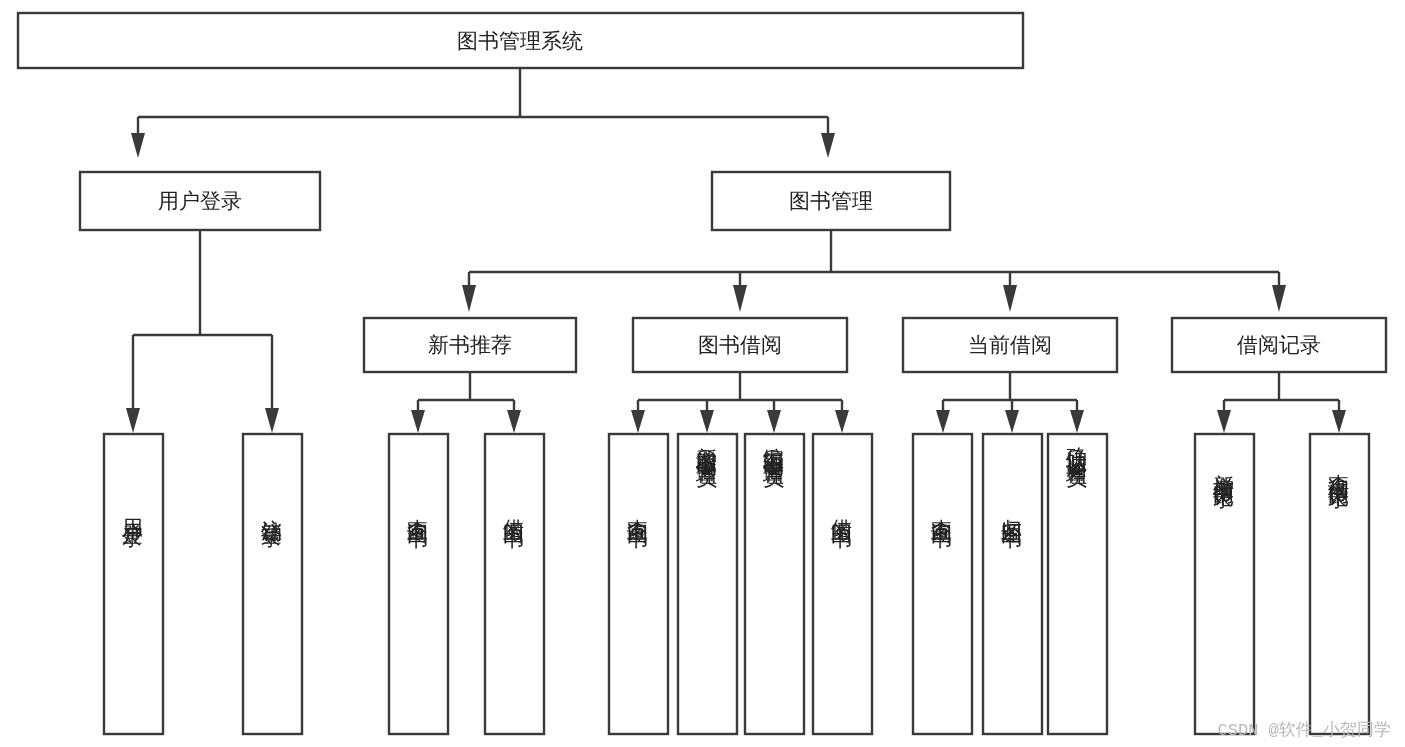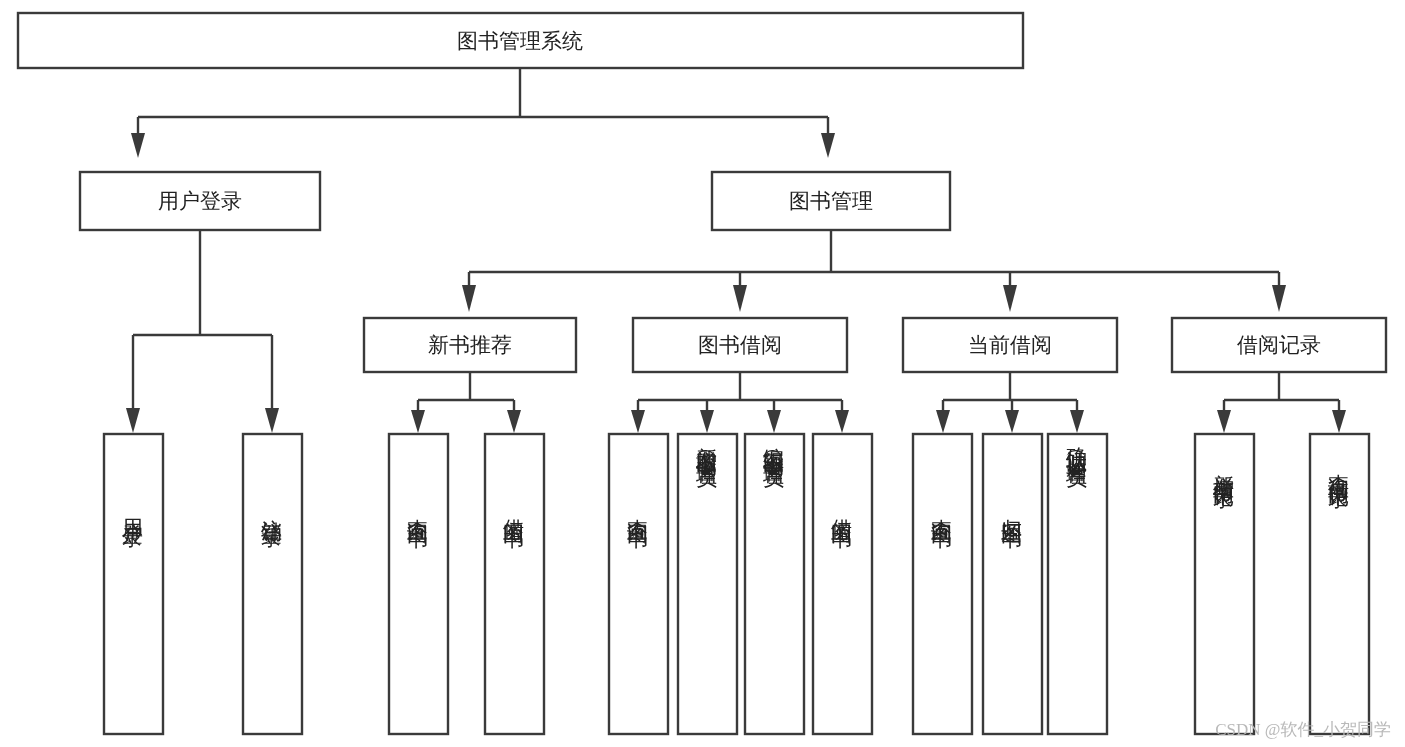--- a/index.html
+++ b/index.html
@@ -47,21 +47,21 @@
     fill: #222222;
     text-anchor: middle;
     writing-mode: vertical-rl;
     glyph-orientation-vertical: 0;
     letter-spacing: 3px;
   }
   .watermark {
     position: absolute;
     right: 14px;
     bottom: 6px;
-    font-family: Liberation Serif, serif;
+    font-family: Liberation Mono, monospace;
     font-size: 17px;
     color: #b9b9b9;
     white-space: nowrap;
     pointer-events: none;
   }
 </style>
 </head>
 <body>
 
 <svg id="diagram" viewBox="0 0 1405 747" xmlns="http://www.w3.org/2000/svg">

